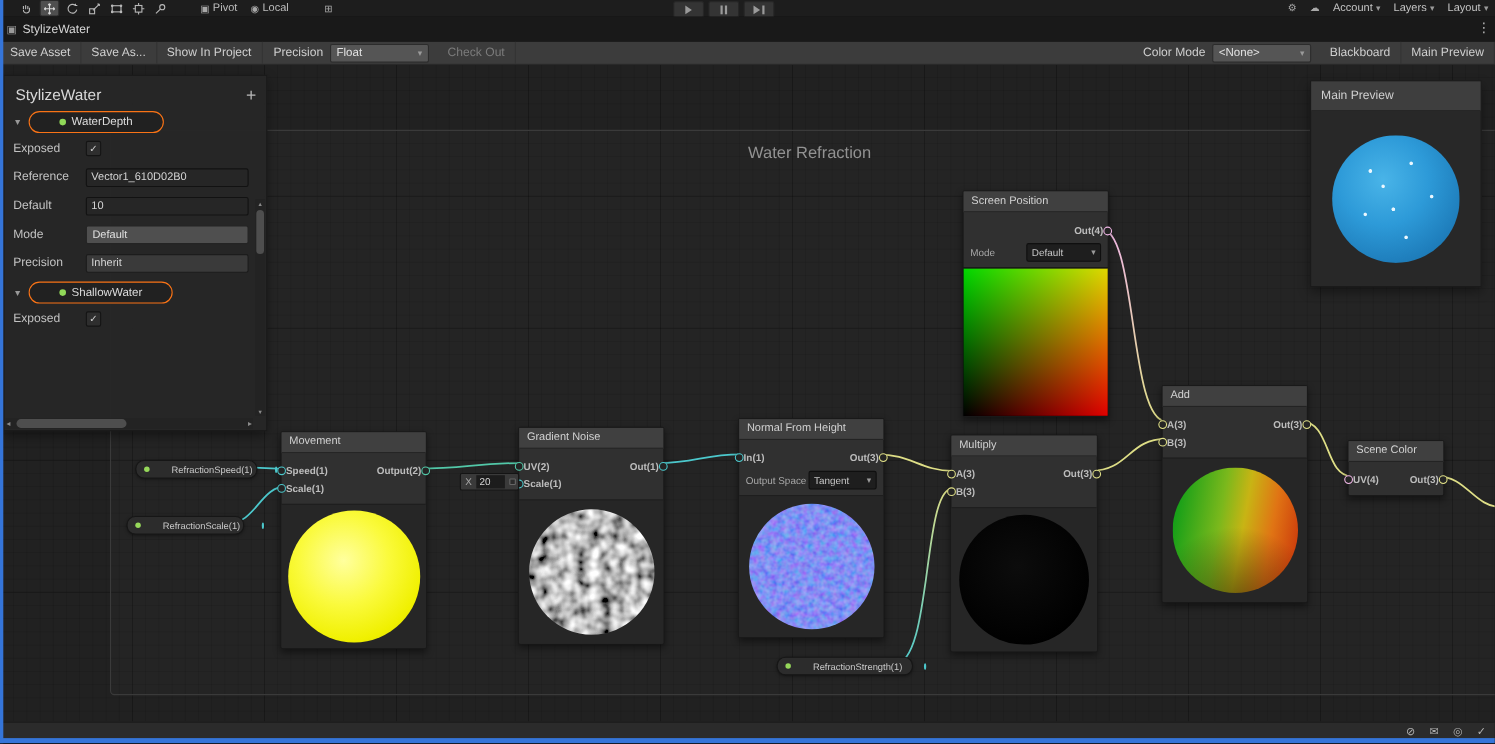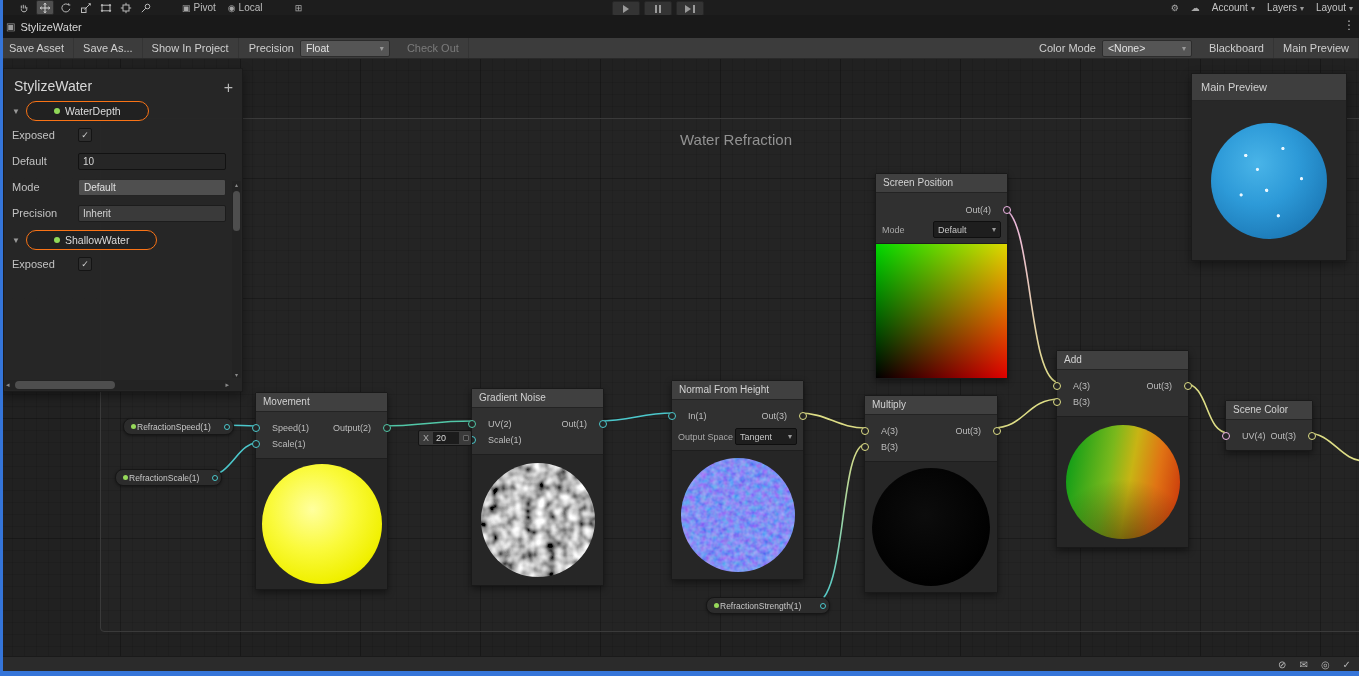--- a/index.html
+++ b/index.html
@@ -55,21 +55,21 @@
   .edges{position:absolute;left:0;top:0;z-index:3;}
   .edge{fill:none;stroke-width:1.6px;}
 
   
   .node{position:absolute;background:#303030;border:1px solid #191919;border-radius:2px;z-index:5;
         box-shadow:0 3px 7px rgba(0,0,0,0.45);}
   .node-header{height:18px;line-height:18px;background:#404040;padding:0 7px;font-size:10px;color:#d2d2d2;
                border-bottom:1px solid #232323;white-space:nowrap;overflow:hidden;}
   .port-area{padding:8px 0 6px;}
   .port-row{height:16px;display:flex;align-items:center;}
-  .pgroup{display:flex;align-items:center;gap:12px;}
+  .pgroup{display:flex;align-items:center;gap:0;font-weight:bold;}
   .pgroup.left{margin-left:-4px;}
   .pgroup.right{margin-left:auto;margin-right:-4px;}
   .plabel{font-size:9px;color:#bdbdbd;white-space:nowrap;}
   .port{width:8px;height:8px;border-radius:50%;box-sizing:border-box;border:1.5px solid currentColor;background:#242424;display:inline-block;}
   .port.small{width:6px;height:6px;border-width:1.2px;}
   .c1{color:#4cc8cc;} .c2{color:#52c8a8;} .c3{color:#dede86;} .c4{color:#f0b6e6;}
   .inline-row{display:flex;align-items:center;justify-content:space-between;padding:2px 6px 5px;}
   .inline-label{font-size:9px;color:#a8a8a8;}
   .mini-dd{min-width:58px;height:15px;background:#1e1e1e;border:1px solid #0f0f0f;border-radius:2px;
            display:flex;align-items:center;justify-content:space-between;padding:0 4px;font-size:9px;color:#c6c6c6;}
@@ -79,21 +79,21 @@
       background-image:linear-gradient(to top,#000,#00d800),linear-gradient(to right,#000,#e00000);
       background-blend-mode:screen;border-top:1px solid #1e1e1e;}
   .sphere{border-radius:50%;}
   .sphere-yellow{width:120px;height:120px;background:radial-gradient(circle at 42% 38%,#ffff9e,#fafa3c 40%,#f0f000 72%,#d0d000 100%);}
   .sphere-black{width:118px;height:118px;background:radial-gradient(circle at 45% 40%,#0c0c0c,#000 75%);}
   .sphere-add{width:114px;height:114px;background:
       radial-gradient(circle at 50% 118%,rgba(0,0,0,0.55),transparent 55%),
       linear-gradient(100deg,#18a018 8%,#7ab81c 38%,#c8b414 55%,#e07414 75%,#cc3c0c 95%);}
 
   
-  .gpill{position:absolute;height:15px;display:flex;align-items:center;gap:1px;background:#2c2c2c;
+  .gpill{position:absolute;height:15px;display:flex;align-items:center;gap:20px;background:#2c2c2c;
          border:1px solid #161616;border-radius:8px;padding:0 3px 0 7px;z-index:5;
          box-shadow:0 1px 3px rgba(0,0,0,0.4);}
   .gpill-dot{width:5px;height:5px;border-radius:50%;background:#96d85a;flex:none;}
   .gpill-label{font-size:8.5px;color:#c8c8c8;white-space:nowrap;}
   .gpill .port{margin-left:auto;}
 
   .xwidget{position:absolute;height:14px;display:flex;align-items:center;background:#3a3a3a;
            border:1px solid #141414;border-radius:2px;font-size:9px;z-index:5;}
   .xw-label{padding:0 4px;color:#aaa;}
   .xw-value{background:#1c1c1c;height:12px;min-width:20px;display:flex;align-items:center;padding:0 3px;color:#d6d6d6;}
@@ -522,20 +522,24 @@
           <span>WaterDepth</span>
         </span>
       </div>
       <div class="bb-field-row">
         <span class="bb-label">Exposed</span>
         <span class="bb-cb">
             <span class="cbmark">✓</span>
           </span>
       </div>
       <div class="bb-field-row">
+        <span class="bb-label">Reference</span>
+        <span class="bb-field">Vector1_610D02B0</span>
+      </div>
+      <div class="bb-field-row">
         <span class="bb-label">Default</span>
         <span class="bb-field">10</span>
       </div>
       <div class="bb-field-row">
         <span class="bb-label">Mode</span>
         <span class="bb-dd">Default</span>
       </div>
       <div class="bb-field-row">
         <span class="bb-label">Precision</span>
         <span class="bb-field bb-field-lite">Inherit</span>

